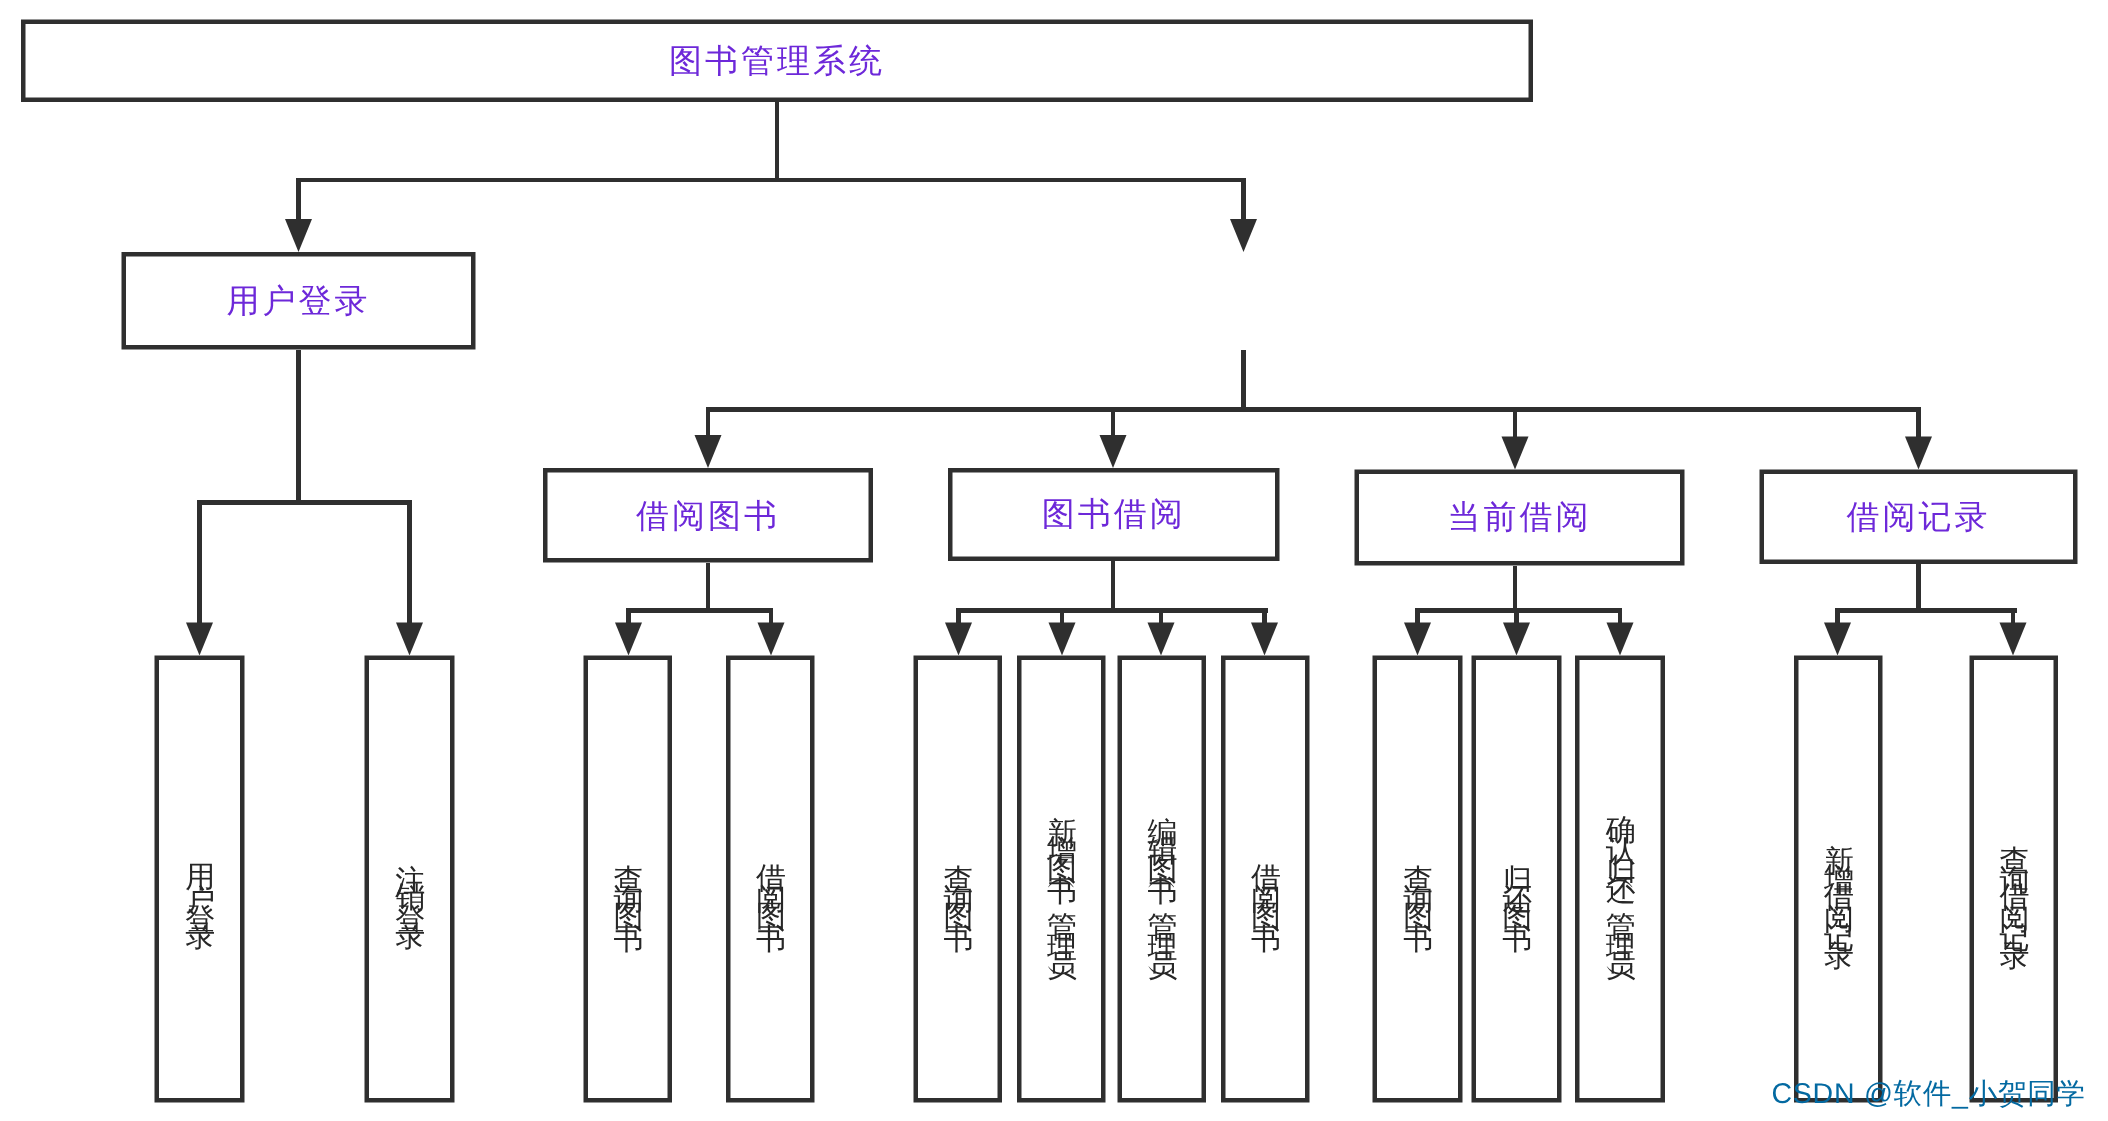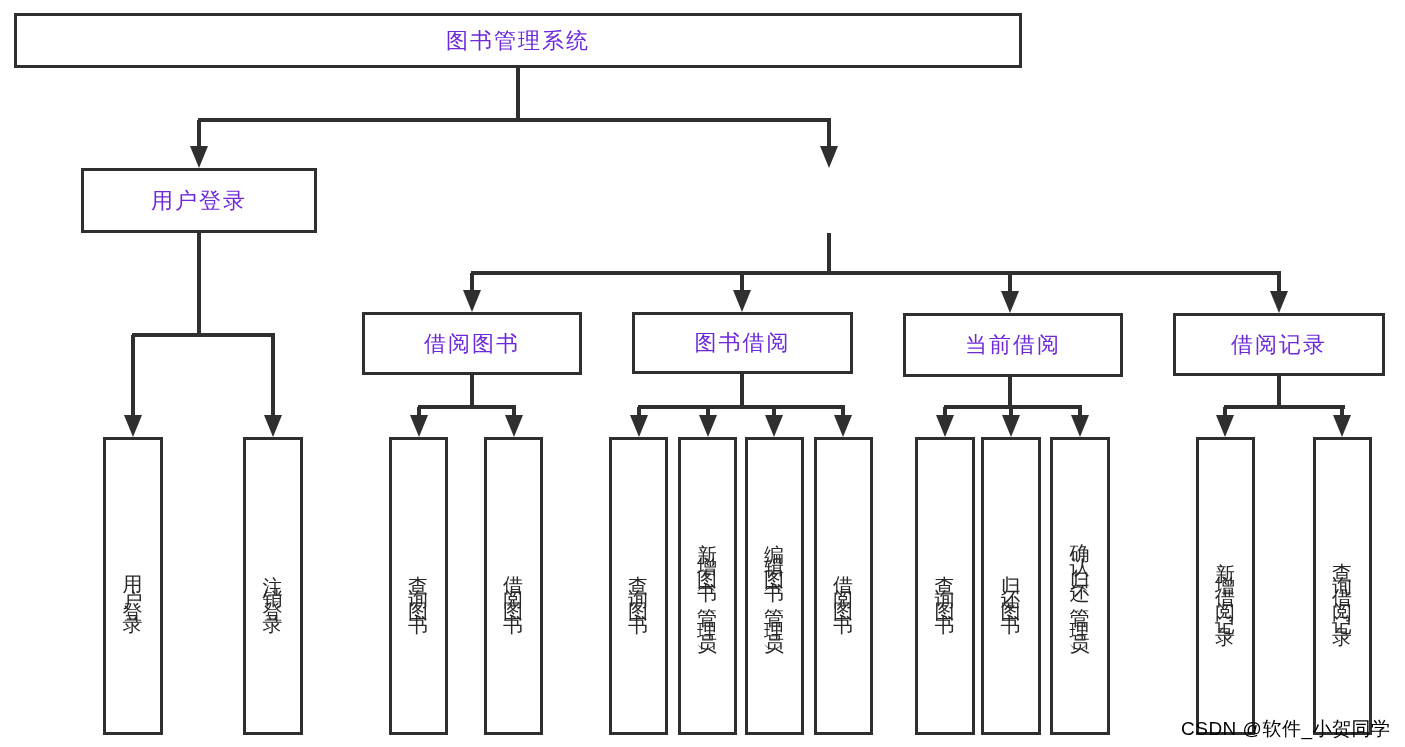--- a/index.html
+++ b/index.html
@@ -55,21 +55,21 @@
     line-height: 1;
     white-space: nowrap;
     color: #272727;
   }
   #watermark {
     position: absolute;
     left: 1181px;
     top: 716px;
     font-size: 19px;
     letter-spacing: 0.5px;
-    color: #000000;
+    color: #0369a1;
     z-index: 5;
     white-space: nowrap;
   }
 </style>
 </head>
 <body>
 
 <div id="stage">
 
   <svg id="connectors" viewBox="0 0 1405 747" xmlns="http://www.w3.org/2000/svg">

